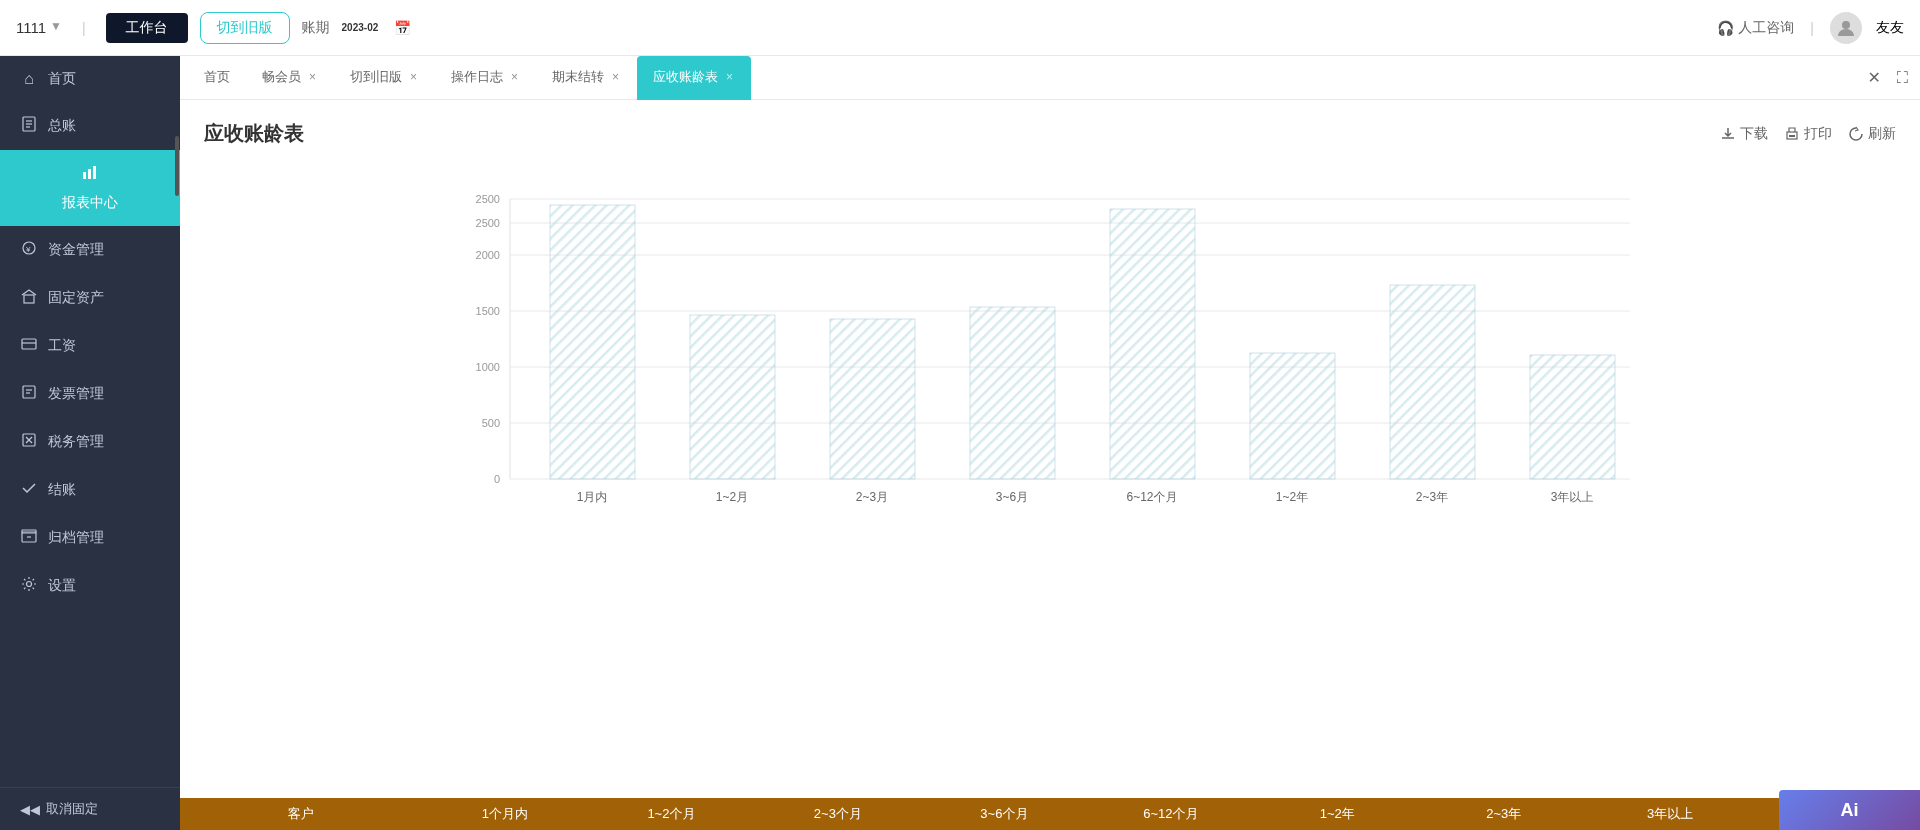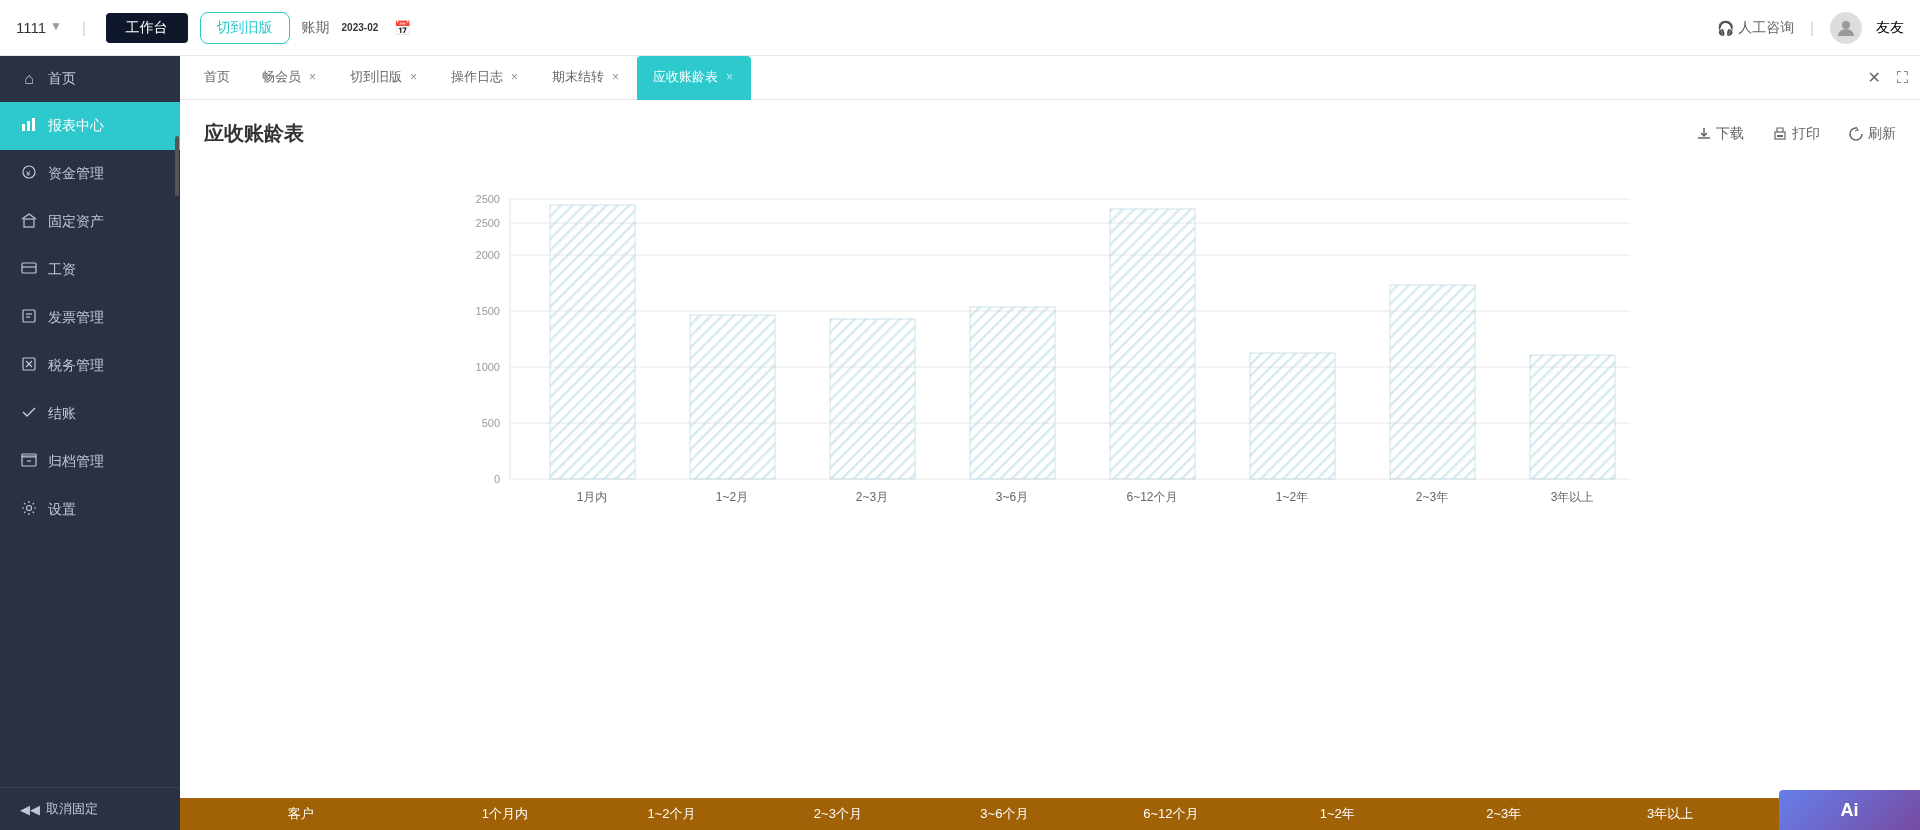--- a/index.html
+++ b/index.html
@@ -128,21 +128,21 @@
     .sidebar-item {
       display: flex;
       align-items: center;
       gap: 10px;
       padding: 14px 20px;
       color: #bfc8d6;
       cursor: pointer;
       font-size: 14px;
       transition: background 0.2s;
     }
-    .sidebar-item.active { background: #2dc9cc; color: #fff; }
+    .sidebar-item.active { background: #2dc9cc; color: #fff; flex-direction: column; }
     .sidebar-item .item-icon { font-size: 16px; width: 18px; text-align: center; }
     .sidebar-collapse {
       display: flex;
       align-items: center;
       gap: 6px;
       padding: 12px 20px;
       color: #bfc8d6;
       cursor: pointer;
       font-size: 13px;
       border-top: 1px solid #363f54;
@@ -235,21 +235,21 @@
       margin-bottom: 16px;
     }
     .page-title {
       font-size: 20px;
       font-weight: bold;
       color: #333;
     }
     .page-actions {
       display: flex;
       align-items: center;
-      gap: 28px;
+      gap: 16px;
     }
     .action-btn {
       display: flex;
       align-items: center;
       gap: 4px;
       color: #666;
       cursor: pointer;
       font-size: 14px;
       background: none;
       border: none;
@@ -336,20 +336,31 @@
     </div>
   </div>
 </div>
 
 <div class="main-layout">
 
   <div class="sidebar">
     <div class="sidebar-item">
       <span class="item-icon">⌂</span>
       <span>首页</span>
+    </div>
+    <div class="sidebar-item">
+      <span class="item-icon">
+        <svg width="16" height="16" viewBox="0 0 16 16" fill="#bfc8d6">
+            <rect x="2" y="1" width="12" height="14" rx="1" fill="none" stroke="#bfc8d6" stroke-width="1.2"></rect>
+            <line x1="5" y1="5" x2="11" y2="5" stroke="#bfc8d6" stroke-width="1.2"></line>
+            <line x1="5" y1="8" x2="11" y2="8" stroke="#bfc8d6" stroke-width="1.2"></line>
+            <line x1="5" y1="11" x2="9" y2="11" stroke="#bfc8d6" stroke-width="1.2"></line>
+          </svg>
+      </span>
+      <span>总账</span>
     </div>
     <div class="sidebar-item active">
       <span class="item-icon">
         <svg width="16" height="16" viewBox="0 0 16 16" fill="none">
             <rect x="1" y="8" width="3" height="7" fill="white"></rect>
             <rect x="6" y="5" width="3" height="10" fill="white"></rect>
             <rect x="11" y="2" width="3" height="13" fill="white"></rect>
           </svg>
       </span>
       <span>报表中心</span>

